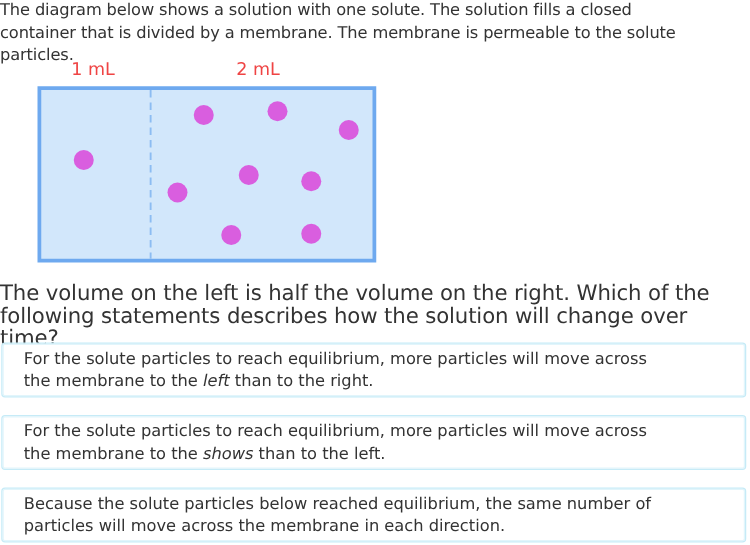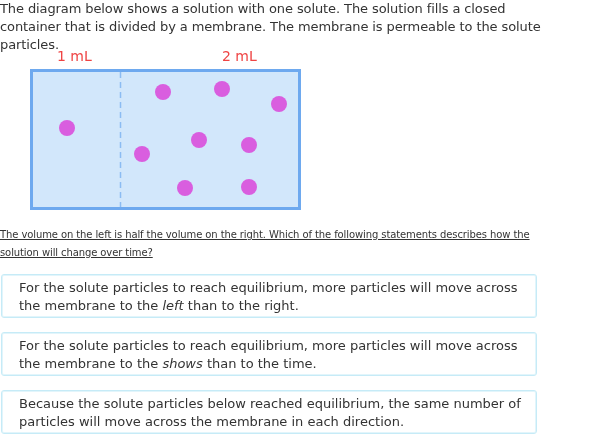--- a/index.html
+++ b/index.html
@@ -11,42 +11,42 @@
   .intro {
     position: absolute; left: 0; top: 0; width: 556px;
     font-size: 13px; line-height: 18px; letter-spacing: -0.1px;
   }
   .diagram { position: absolute; left: 0; top: 40px; width: 600px; height: 180px; }
   .vol-label {
     position: absolute; font-size: 14px; line-height: 16px; color: #ef4444;
   }
   .question {
     position: absolute; left: 0; top: 226px; width: 568px;
-    font-size: 10px; line-height: 18px; letter-spacing: -0.1px; text-decoration: underline;
+    font-size: 17px; line-height: 18px; letter-spacing: -0.1px;
   }
   .choice {
-    position: absolute; left: 1px; width: 536px; height: 44px;
+    position: absolute; left: 1px; width: 596px; height: 44px;
     border: 1px solid #c6ebf7; border-radius: 3px; box-sizing: border-box;
     background: #ffffff; cursor: pointer;
     box-shadow: 0 0 0 1px #e2f5fb inset;
   }
   .choice-text {
     position: absolute; left: 17px; top: 4px; width: 510px;
     font-size: 13px; line-height: 18px; color: #333;
   }
   .choice-text em { font-style: italic; }
 </style>
 </head>
 <body>
 
 <div class="intro">The diagram below shows a solution with one solute. The solution fills a closed container that is divided by a membrane. The membrane is permeable to the solute particles.</div>
 
 <div class="diagram">
   <span class="vol-label" style="left:57px; top:8px;">1 mL</span>
-  <span class="vol-label" style="left:189px; top:8px;margin-left:33px;">2 mL</span>
+  <span class="vol-label" style="left:189px; top:8px;">2 mL</span>
   <svg width="600" height="180" style="position:absolute; left:0; top:0;">
     <rect x="31.5" y="30.5" width="268" height="138" fill="#d2e7fb" stroke="#6ea9ef" stroke-width="3"></rect>
     <line x1="120.5" y1="32" x2="120.5" y2="167" stroke="#8cbcf2" stroke-width="1.5" stroke-dasharray="6,4"></line>
     <g fill="#d95edf">
       <circle cx="67" cy="88" r="8"></circle>
       <circle cx="163" cy="52" r="8"></circle>
       <circle cx="222" cy="49" r="8"></circle>
       <circle cx="279" cy="64" r="8"></circle>
       <circle cx="142" cy="114" r="8"></circle>
       <circle cx="199" cy="100" r="8"></circle>
@@ -57,18 +57,18 @@
   </svg>
 </div>
 
 <div class="question">The volume on the left is half the volume on the right. Which of the following statements describes how the solution will change over time?</div>
 
 <div class="choice" style="top:274px;">
   <div class="choice-text"><span>For the solute particles to reach equilibrium, more particles will move across the membrane to the </span><em>left</em><span> than to the right.</span></div>
 </div>
 
 <div class="choice" style="top:332px;">
-  <div class="choice-text"><span>For the solute particles to reach equilibrium, more particles will move across the membrane to the </span><em>shows</em><span> than to the time.</span></div>
+  <div class="choice-text"><span>For the solute particles to reach equilibrium, more particles will move across the membrane to the </span><em>shows</em><span> than to the left.</span></div>
 </div>
 
 <div class="choice" style="top:390px;">
   <div class="choice-text"><span>Because the solute particles below reached equilibrium, the same number of particles will move across the membrane in each direction.</span><em></em><span></span></div>
 </div>
 
 </body></html>

